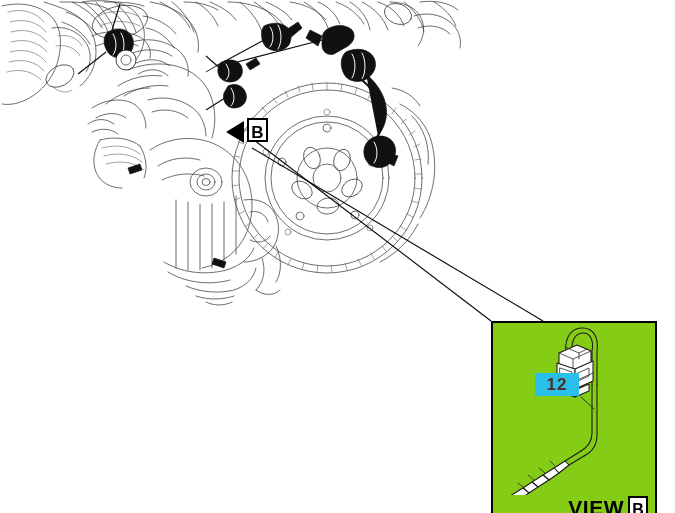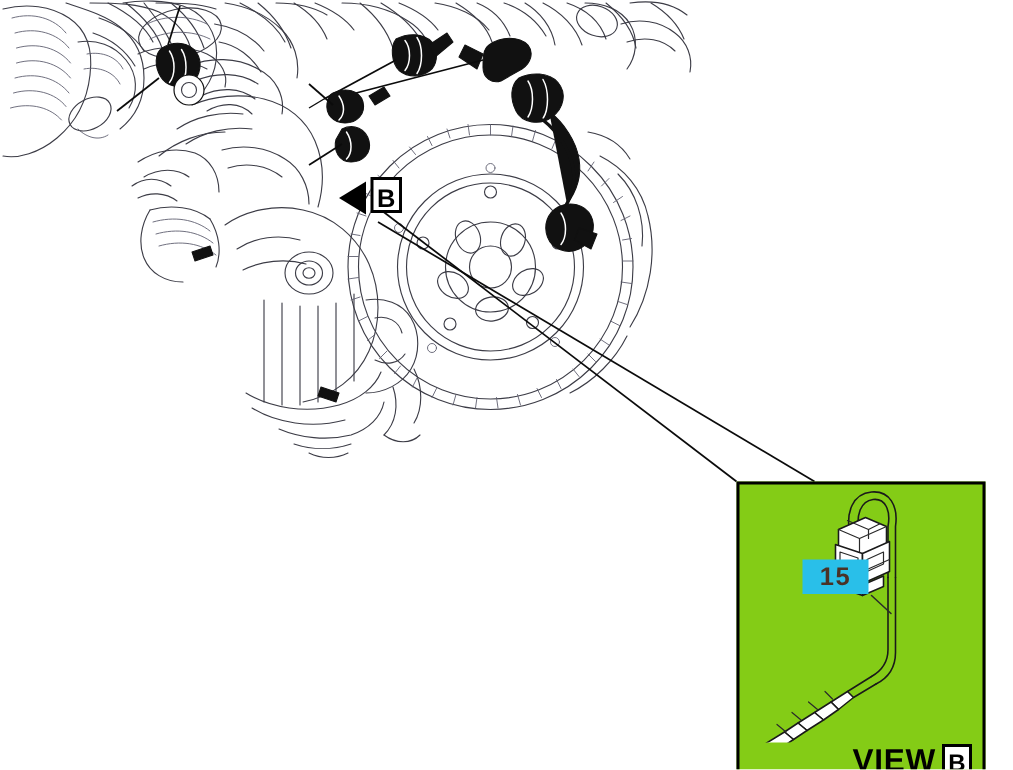--- a/index.html
+++ b/index.html
@@ -485,16 +485,16 @@
       <path class="detail-line-thin" d="M88 74 L 101 86" style="stroke-width:1"></path>
     </svg>
 
     <div id="view-label">
       <span class="view-word">VIEW</span>
       <span class="tag-box">B</span>
     </div>
   </div>
 
   <div id="part-highlight">
-    <span class="part-num">15</span>
+    <span class="part-num">12</span>
   </div>
 
 </div>
 
 </body></html>

